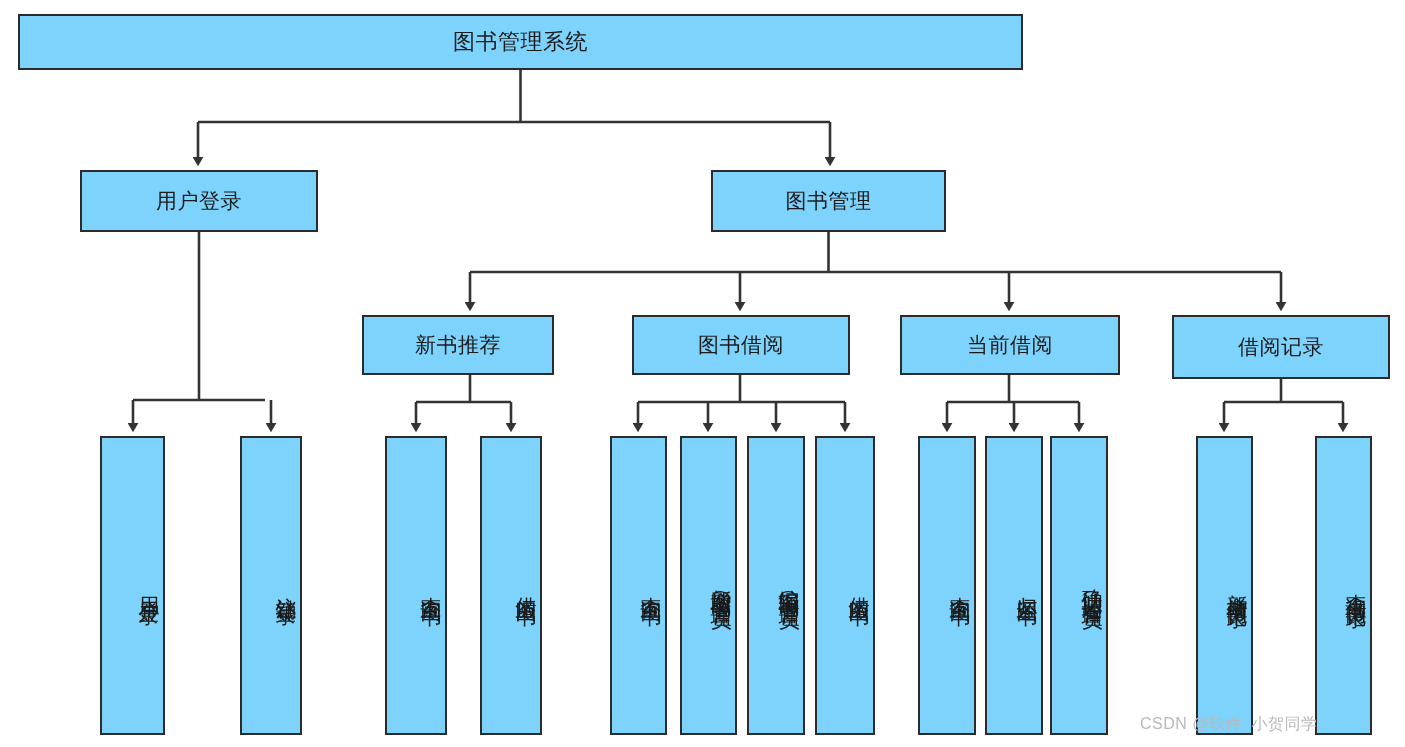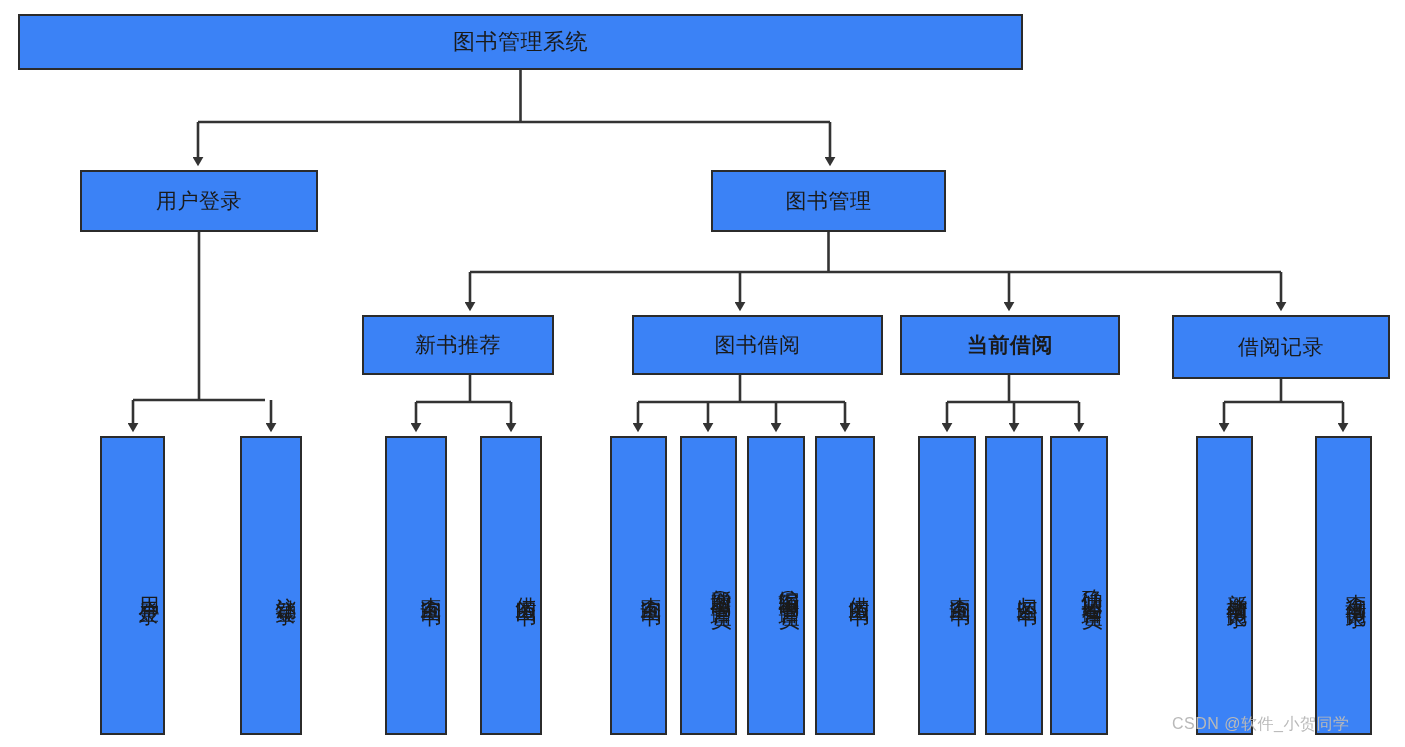--- a/index.html
+++ b/index.html
@@ -26,21 +26,21 @@
     top: 0;
     width: 1405px;
     height: 747px;
     z-index: 1;
     pointer-events: none;
   }
   .node {
     position: absolute;
     z-index: 2;
     box-sizing: border-box;
-    background: #3b82f6;
+    background: #7dd3fc;
     border: 2px solid #2b2b2b;
     display: flex;
     align-items: center;
     justify-content: center;
     text-align: center;
     color: #1a1a1a;
   }
   
   .node.horiz {
     font-size: 21px;
@@ -62,21 +62,21 @@
     justify-content: center;
   }
   .node.vert .vlabel {
     display: block;
     writing-mode: vertical-rl;
     text-orientation: upright;
   }
   #watermark {
     position: absolute;
     z-index: 3;
-    left: 1172px;
+    left: 1140px;
     top: 714px;
     font-size: 16px;
     color: #b9b9b9;
     white-space: nowrap;
     letter-spacing: 0.5px;
   }
 </style>
 </head>
 <body>
 
@@ -133,22 +133,22 @@
       <path d="M1343,402 L1343,424" marker-end="url(#arrow)"></path>
     </g>
   </svg>
 
   <div class="node horiz root" style="left: 18px; top: 14px; width: 1005px; height: 56px;">图书管理系统</div>
 
   <div class="node horiz" style="left: 80px; top: 170px; width: 238px; height: 62px;">用户登录</div>
   <div class="node horiz" style="left: 711px; top: 170px; width: 235px; height: 62px;">图书管理</div>
 
   <div class="node horiz" style="left: 362px; top: 315px; width: 192px; height: 60px;">新书推荐</div>
-  <div class="node horiz" style="left: 632px; top: 315px; width: 251px; height: 60px;">图书借阅</div>
-  <div class="node horiz" style="left: 900px; top: 315px; width: 220px; height: 60px; font-weight: bold;">当前借阅</div>
+  <div class="node horiz" style="left: 632px; top: 315px; width: 218px; height: 60px;">图书借阅</div>
+  <div class="node horiz" style="left: 900px; top: 315px; width: 220px; height: 60px;">当前借阅</div>
   <div class="node horiz" style="left: 1172px; top: 315px; width: 218px; height: 64px;">借阅记录</div>
 
   <div class="node vert" style="left: 100px; top: 436px; width: 65px; height: 299px;">
     <span class="vlabel">用户登录</span>
   </div>
   <div class="node vert" style="left: 240px; top: 436px; width: 62px; height: 299px;">
     <span class="vlabel">注销登录</span>
   </div>
   <div class="node vert" style="left: 385px; top: 436px; width: 62px; height: 299px;">
     <span class="vlabel">查询图书</span>

